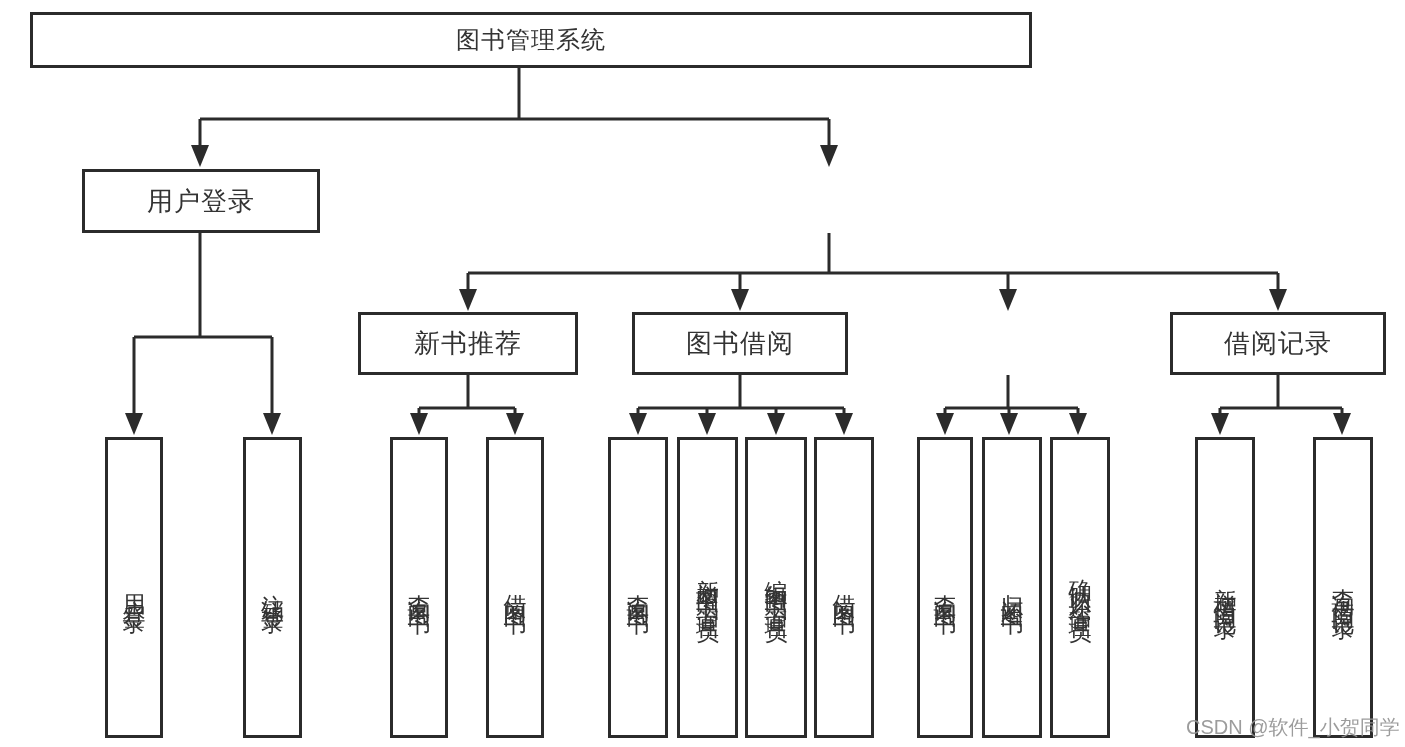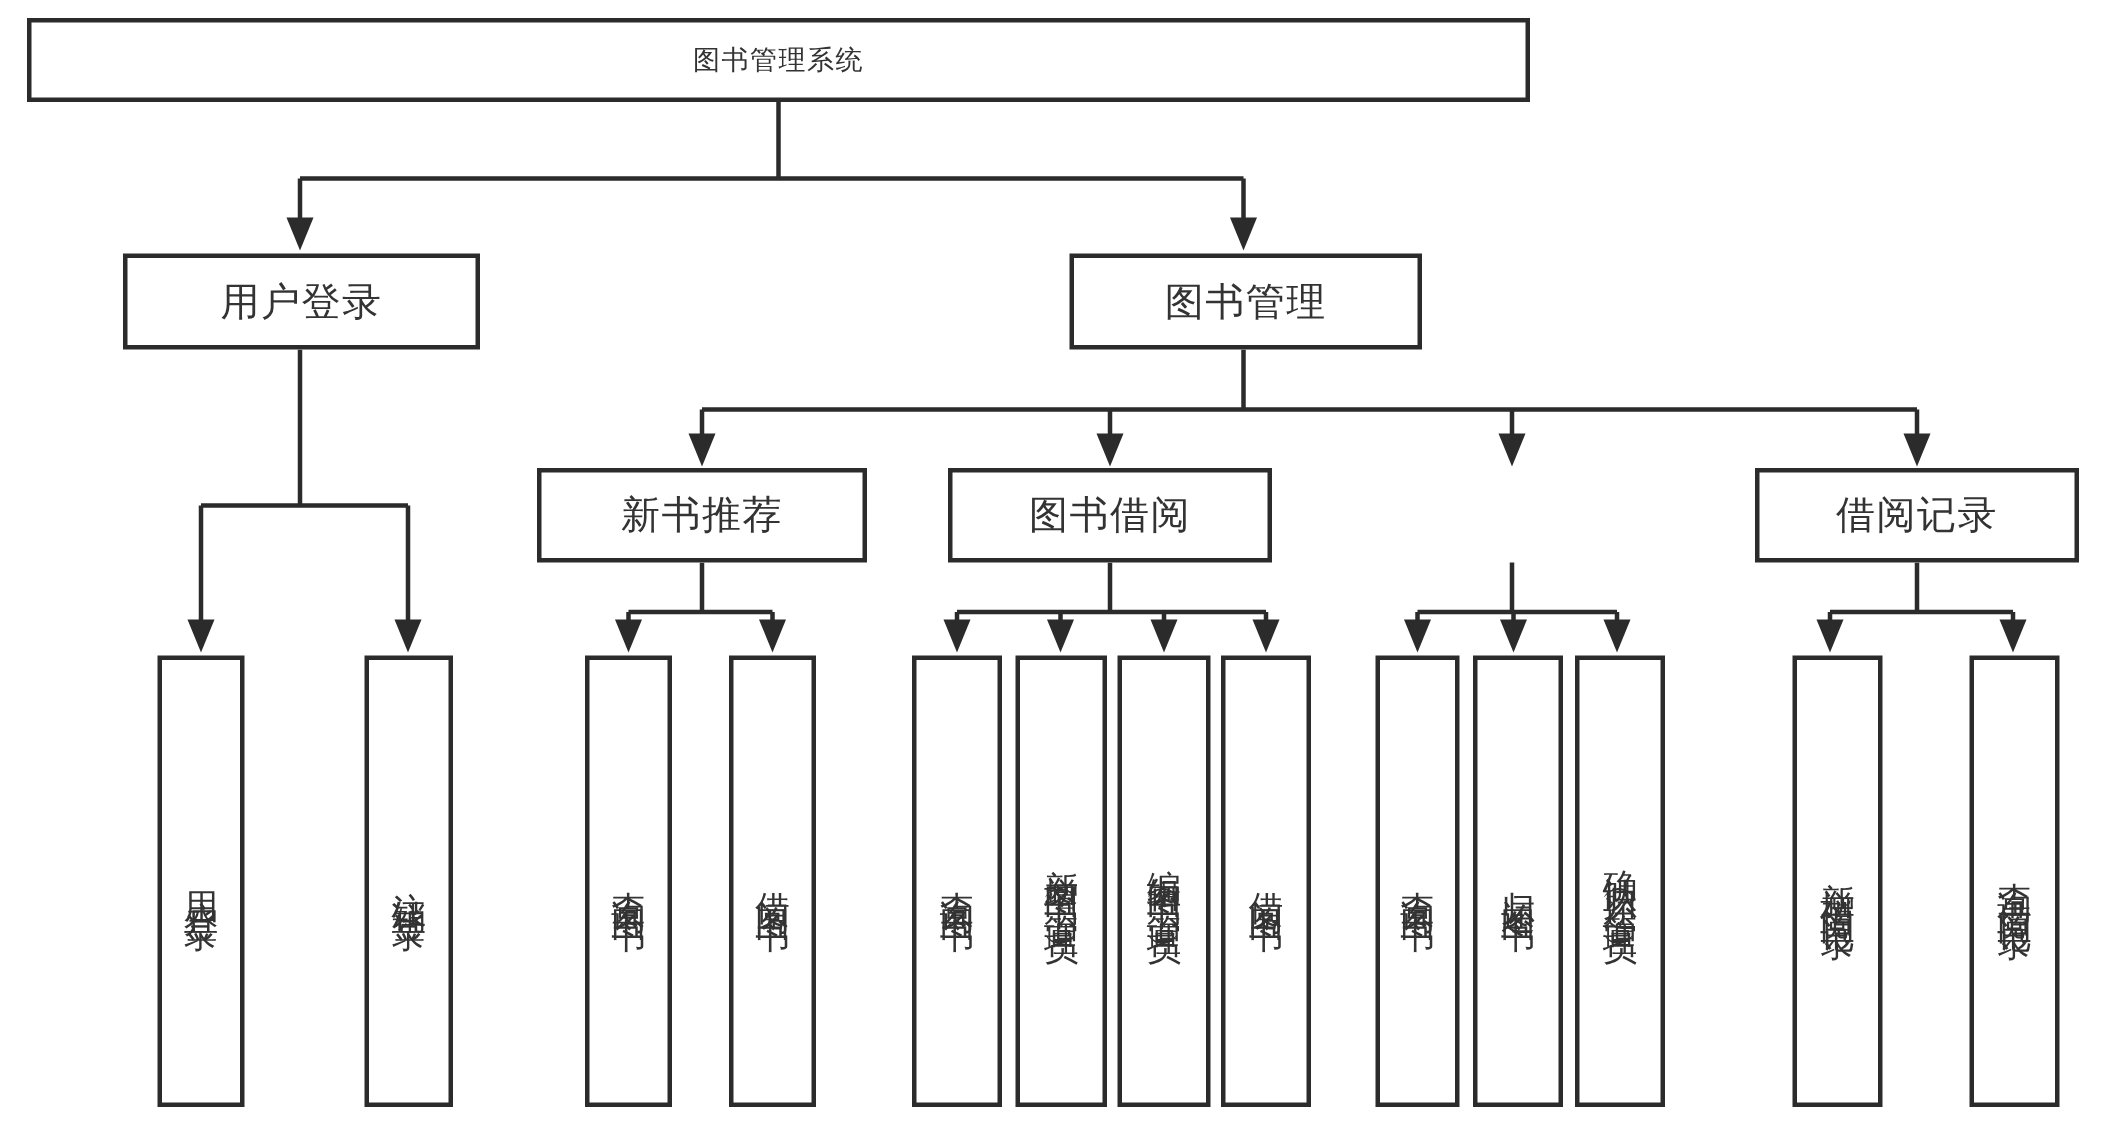--- a/index.html
+++ b/index.html
@@ -24,21 +24,22 @@
     display: flex;
     align-items: center;
     justify-content: center;
     color: #333333;
     font-size: 26px;
     letter-spacing: 1px;
     white-space: nowrap;
     z-index: 2;
   }
   .node.root {
-    font-size: 18px;
+    font-size: 24px;
+    margin-left: 12px;
   }
   .vnode {
     writing-mode: vertical-rl;
     text-orientation: mixed;
     font-size: 23px;
     letter-spacing: 6px;
     line-height: 1;
     white-space: normal;
     padding: 4px 0;
   }
@@ -102,21 +103,20 @@
       <polygon points="1069,413 1087,413 1078,435"></polygon>
 
       <polygon points="1211,413 1229,413 1220,435"></polygon>
       <polygon points="1333,413 1351,413 1342,435"></polygon>
     </g>
   </svg>
 
   <div class="node root" style="left:18px; top:12px; width:1002px; height:56px; border-width:3px;">图书管理系统</div>
 
   <div class="node" style="left:82px; top:169px; width:238px; height:64px;">用户登录</div>
-  <div class="node" style="left:713px; top:169px; width:235px; height:64px;">图书管理</div>
 
   <div class="node" style="left:632px; top:312px; width:216px; height:63px;">图书借阅</div>
   <div class="node" style="left:358px; top:312px; width:220px; height:63px;">新书推荐</div>
   <div class="node" style="left:1170px; top:312px; width:216px; height:63px;font-family:Liberation Mono, monospace;">借阅记录</div>
 
   <div class="node vnode" style="left:105px; top:437px; width:58px; height:301px;">用户登录</div>
   <div class="node vnode" style="left:243px; top:437px; width:59px; height:301px;">注销登录</div>
 
   <div class="node vnode" style="left:390px; top:437px; width:58px; height:301px;">查询图书</div>
   <div class="node vnode" style="left:486px; top:437px; width:58px; height:301px;">借阅图书</div>
@@ -126,14 +126,15 @@
   <div class="node vnode" style="left:745px; top:437px; width:62px; height:301px;">编辑图书（管理员）</div>
   <div class="node vnode" style="left:814px; top:437px; width:60px; height:301px;">借阅图书</div>
 
   <div class="node vnode" style="left:917px; top:437px; width:56px; height:301px;">查询图书</div>
   <div class="node vnode" style="left:982px; top:437px; width:60px; height:301px;">归还图书</div>
   <div class="node vnode" style="left:1050px; top:437px; width:60px; height:301px;">确认归还（管理员）</div>
 
   <div class="node vnode" style="left:1195px; top:437px; width:60px; height:301px;">新增借阅记录</div>
   <div class="node vnode" style="left:1313px; top:437px; width:60px; height:301px;">查询借阅记录</div>
 
+  <div class="watermark">CSDN @软件_小贺同学</div>
 
 </div>
 
 </body></html>

